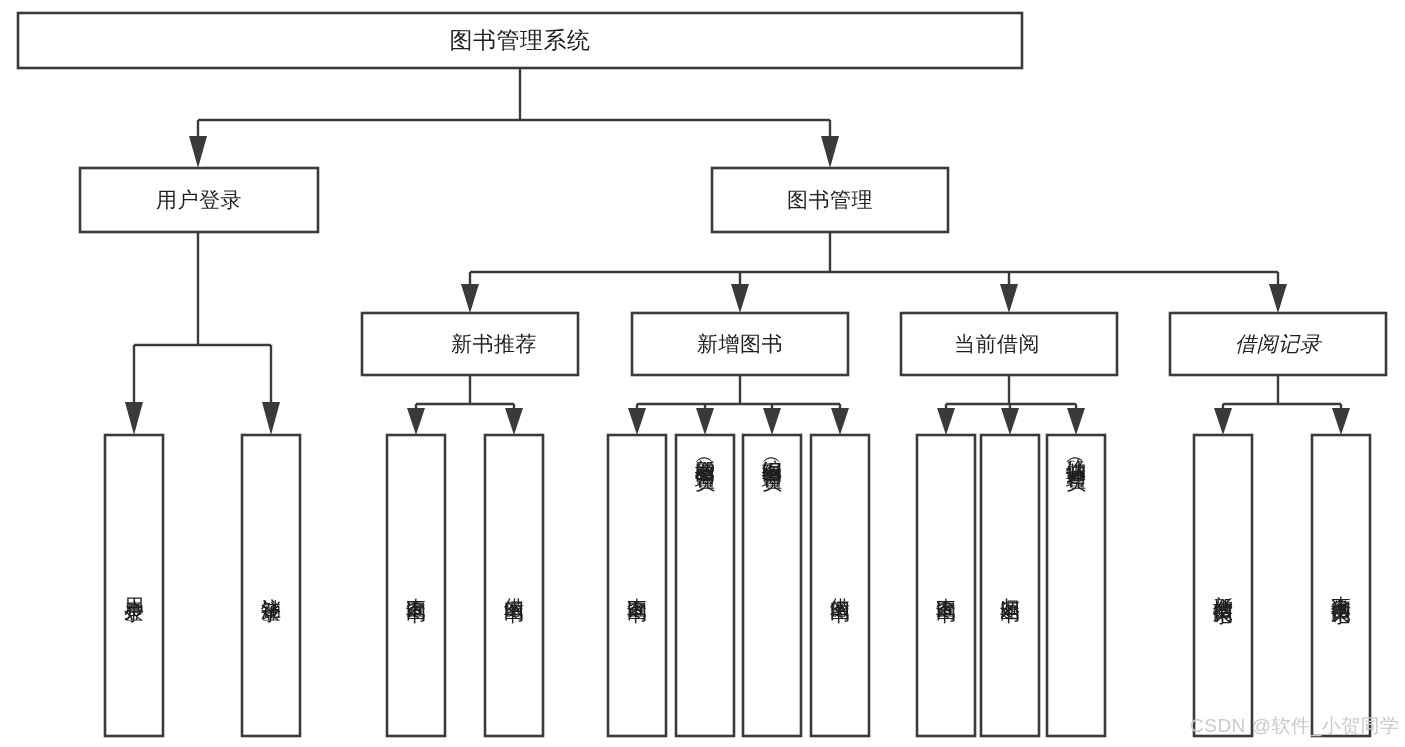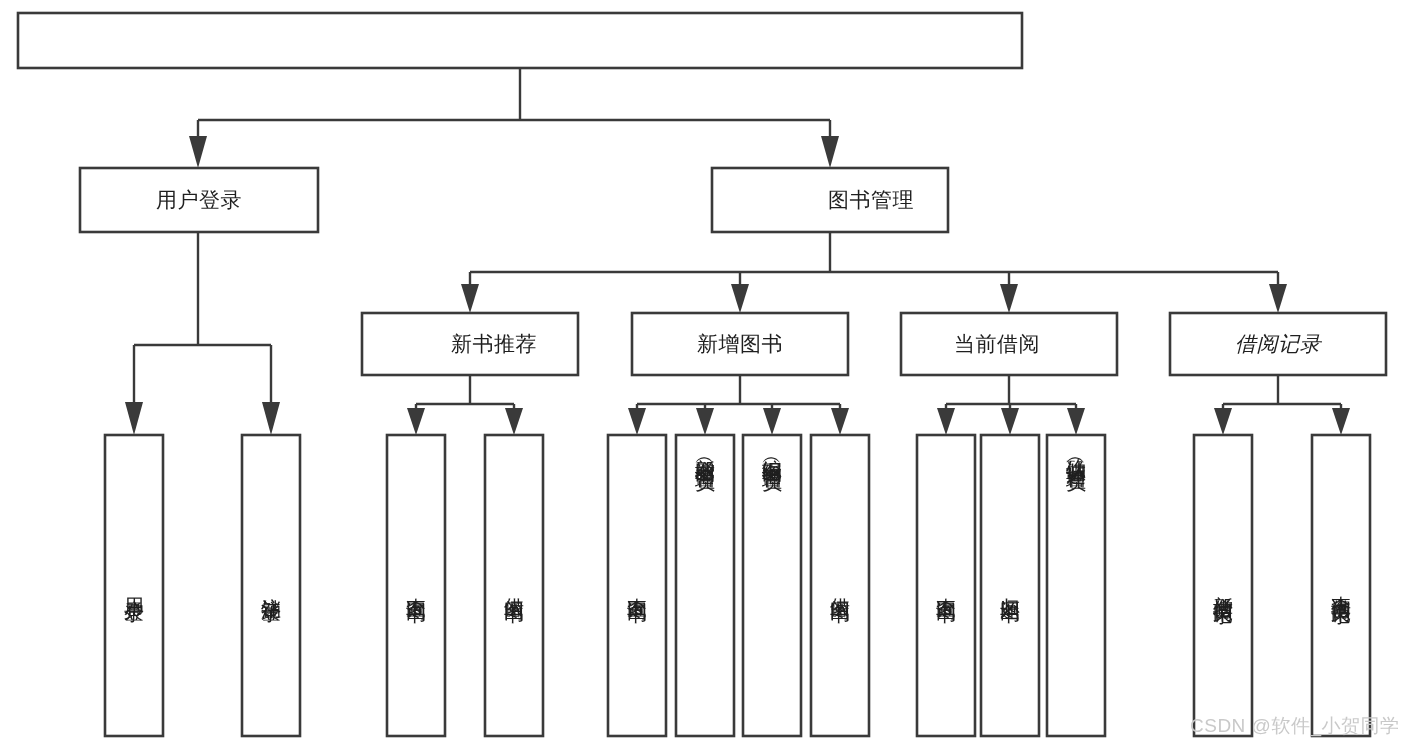--- a/index.html
+++ b/index.html
@@ -171,23 +171,24 @@
     <rect class="node-box" x="811" y="435" width="58" height="301"></rect>
 
     <rect class="node-box" x="917" y="435" width="58" height="301"></rect>
     <rect class="node-box" x="981" y="435" width="58" height="301"></rect>
     <rect class="node-box" x="1047" y="435" width="58" height="301"></rect>
 
     <rect class="node-box" x="1194" y="435" width="58" height="301"></rect>
     <rect class="node-box" x="1312" y="435" width="58" height="301"></rect>
   </svg>
 
+  <div class="node-label-h" style="left:18px; top:13px; width:1004px; height:55px; font-size:23px;">图书管理系统</div>
 
   <div class="node-label-h" style="left:80px; top:168px; width:238px; height:64px;">用户登录</div>
-  <div class="node-label-h" style="left:712px; top:168px; width:236px; height:64px;margin-left:41px;">图书管理</div>
+  <div class="node-label-h" style="left:712px; top:168px; width:236px; height:64px;">图书管理</div>
 
   <div class="node-label-h" style="left:362px; top:313px; width:216px; height:62px;margin-left:24px;">新书推荐</div>
   <div class="node-label-h" style="left:632px; top:313px; width:216px; height:62px;">新增图书</div>
   <div class="node-label-h" style="left:901px; top:313px; width:192px; height:62px;">当前借阅</div>
   <div class="node-label-h" style="left:1170px; top:313px; width:216px; height:62px;font-style:italic;">借阅记录</div>
 
   <div class="node-label-v" style="left:105px; top:435px; width:58px; height:301px;">
     <span>用户登录</span>
   </div>
   <div class="node-label-v" style="left:242px; top:435px; width:58px; height:301px;">

